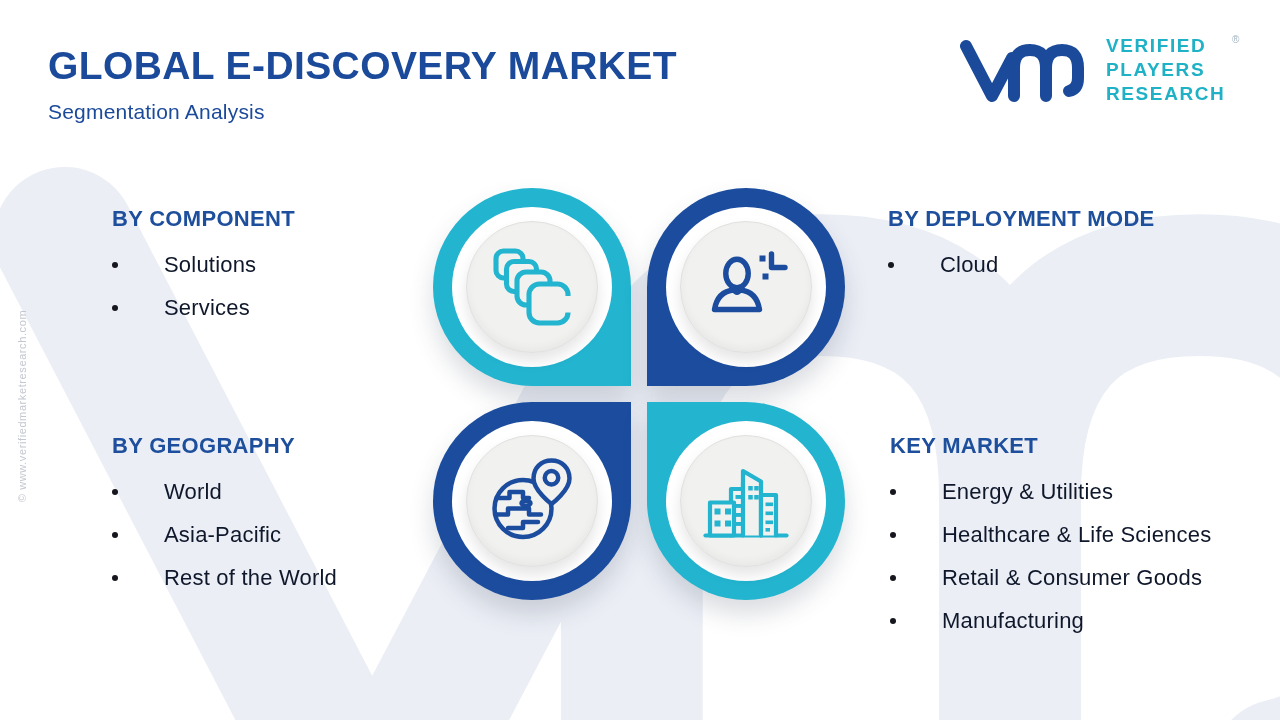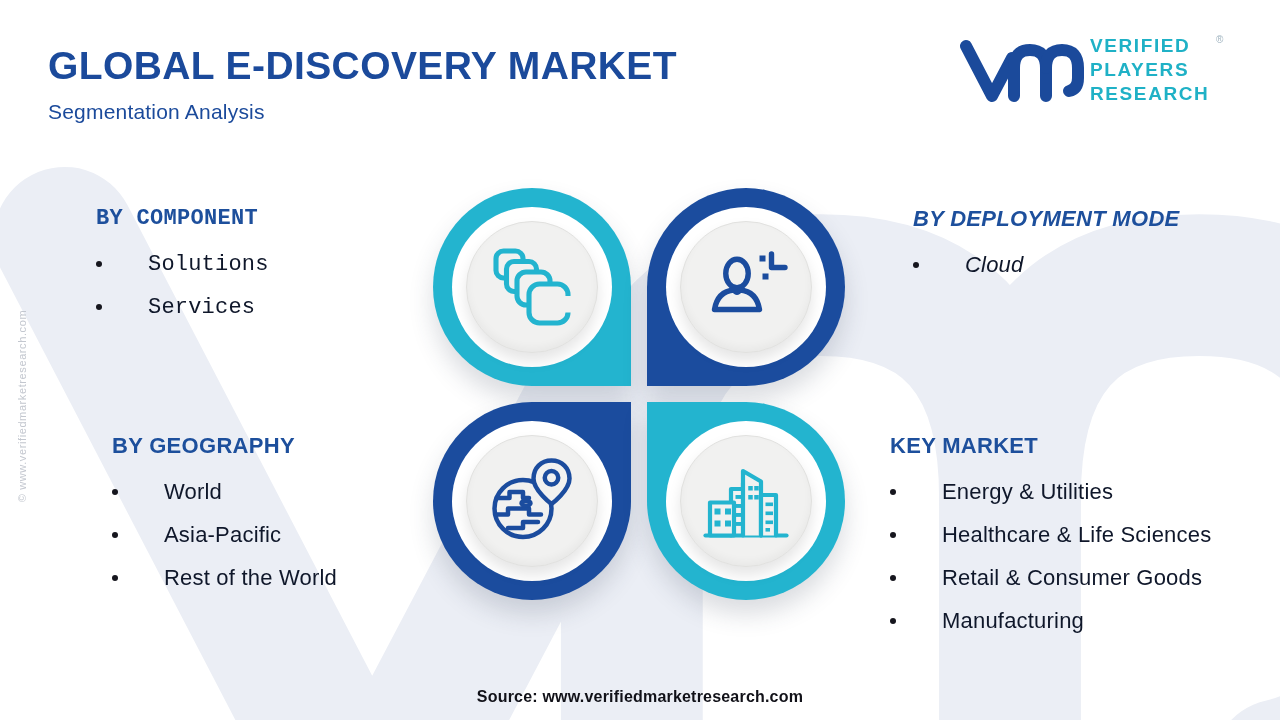--- a/index.html
+++ b/index.html
@@ -17,21 +17,21 @@
   
   .title{
     position:absolute;left:48px;top:44px;color:#1b4a9b;font-size:39px;font-weight:700;
     letter-spacing:.4px;z-index:3;white-space:nowrap;
   }
   .subtitle{
     position:absolute;left:48px;top:100px;color:#1b4a9b;font-size:21px;font-weight:500;
     letter-spacing:.2px;z-index:3;white-space:nowrap;
   }
   
-  .logo{position:absolute;left:958px;top:34px;display:flex;align-items:center;z-index:3;justify-content:space-between;}
+  .logo{position:absolute;left:958px;top:34px;display:flex;align-items:center;gap:16px;z-index:3;justify-content:space-between;}
   .logo-mark{width:132px;height:72px;}
   .logo-text{display:flex;flex-direction:column;line-height:24px;}
   .logo-line{color:#1fb1c6;font-size:19px;font-weight:700;letter-spacing:1.6px;position:relative;}
   .logo-reg{position:absolute;right:-14px;top:-6px;font-size:10px;color:#9fb3bf;font-weight:400;letter-spacing:0;}
   
   .cluster{position:absolute;left:433px;top:188px;width:412px;height:412px;z-index:2;}
   .petal{position:absolute;width:198px;height:198px;}
   .petal-shape{
     position:absolute;inset:0;box-shadow:0 14px 24px rgba(50,60,85,.18);
   }
@@ -49,23 +49,23 @@
     display:flex;align-items:center;justify-content:center;
     box-shadow:0 8px 14px rgba(0,0,0,.10), inset 0 -4px 8px rgba(0,0,0,.04);
   }
   .q-icon{width:96px;height:96px;}
   
   .section{position:absolute;z-index:3;}
   .section-heading{color:#1d4f9c;font-size:22px;font-weight:700;letter-spacing:.3px;margin-bottom:20px;white-space:nowrap;}
   .item{display:flex;align-items:center;margin-bottom:17px;height:26px;}
   .bullet{width:6px;height:6px;border-radius:50%;background:#16161e;margin-right:26px;flex:none;}
   .item-label{color:#0f172a;font-size:22px;letter-spacing:.2px;white-space:nowrap;margin-left:20px;}
-  #sec-component{left:96px;top:206px;font-family:Liberation Mono, monospace;}
+  #sec-component{left:112px;top:206px;}
   #sec-geography{left:112px;top:433px;}
-  #sec-deployment{left:913px;top:206px;font-style:italic;}
+  #sec-deployment{left:888px;top:206px;}
   #sec-keyplayers{left:890px;top:433px;}
   
   .source{
     position:absolute;left:0;right:0;top:688px;text-align:center;color:#111118;
     font-size:16px;font-weight:700;letter-spacing:.2px;z-index:3;
   }
 </style>
 </head>
 <body>
 
@@ -238,15 +238,14 @@
     <div class="item">
       <span class="bullet"></span>
       <span class="item-label">Retail &amp; Consumer Goods</span>
     </div>
     <div class="item">
       <span class="bullet"></span>
       <span class="item-label">Manufacturing</span>
     </div>
   </div>
 
-  <div class="source">Source: www.verifiedmarketresearch.com</div>
 
 </div>
 
 </body></html>

